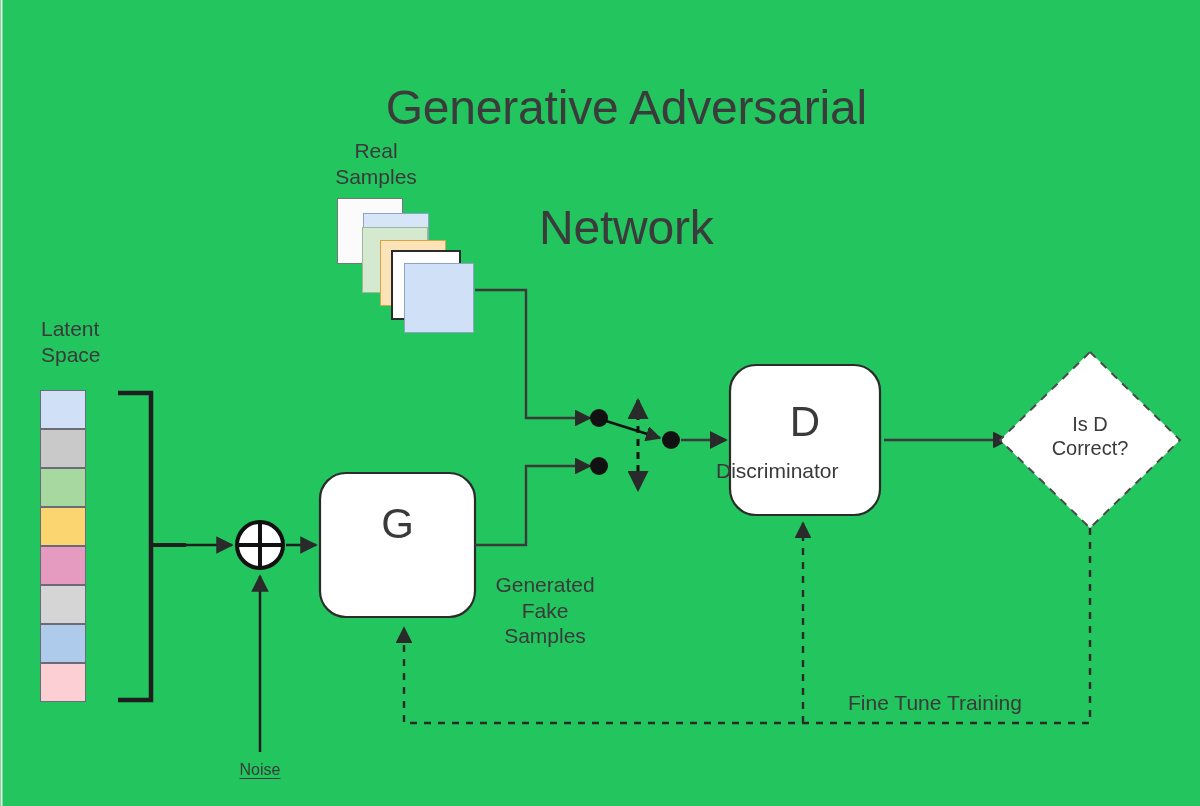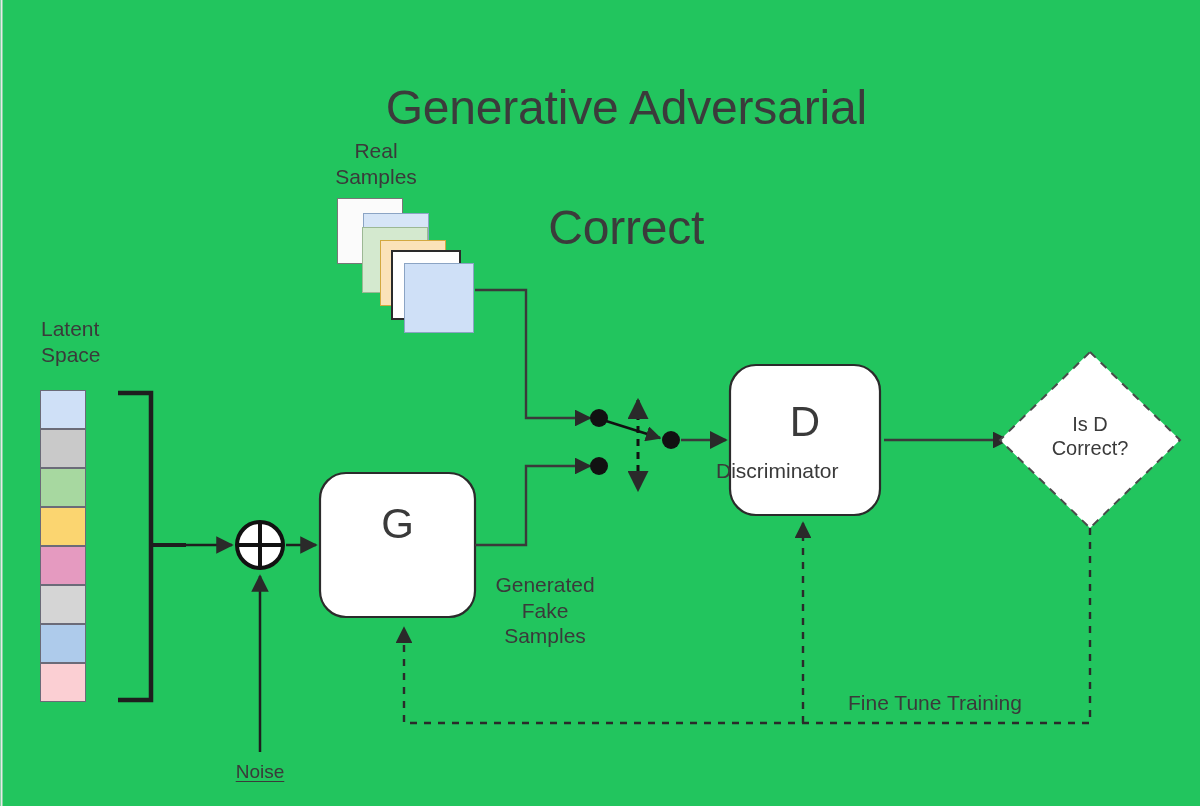--- a/index.html
+++ b/index.html
@@ -58,21 +58,21 @@
     top: 550px;
     width: 180px;
     font-size: 21px;
     text-align: center;
     margin-top: 22px;
   }
   #label-noise {
     left: 195px;
     top: 760px;
     width: 130px;
-    font-size: 19px;
+    font-size: 16px;
     text-align: center;
     text-decoration: underline;
     text-underline-offset: 3px;
   }
   #label-fine-tune {
     left: 790px;
     top: 690px;
     width: 290px;
     font-size: 21px;
     text-align: center;
@@ -168,21 +168,21 @@
 
     <polygon points="1090,352 1180,440 1090,528 1000,440" fill="#ffffff" stroke="#4a4a4a" stroke-width="2" stroke-dasharray="8,7"></polygon>
 
     <path d="M 1090 528 L 1090 723 L 404 723 L 404 628" fill="none" stroke="#2a2a2a" stroke-width="2.4" stroke-dasharray="7,7" marker-end="url(#arrow)"></path>
 
     <path d="M 803 723 L 803 523" fill="none" stroke="#2a2a2a" stroke-width="2.4" stroke-dasharray="7,7" marker-end="url(#arrow)"></path>
   </svg>
 
   <div class="txt" id="page-title">
     <span>Generative Adversarial</span><br>
-    <span>Correct</span>
+    <span>Network</span>
   </div>
 
   <div class="txt" id="label-latent-space">Latent
 Space</div>
 
   <div>
     <div class="cell" style="left:40px; top:390px;  background:#cfe0f7;"></div>
     <div class="cell" style="left:40px; top:429px;  background:#c9c9c9;"></div>
     <div class="cell" style="left:40px; top:468px;  background:#a7d8a0;"></div>
     <div class="cell" style="left:40px; top:507px;  background:#fbd570;"></div>

